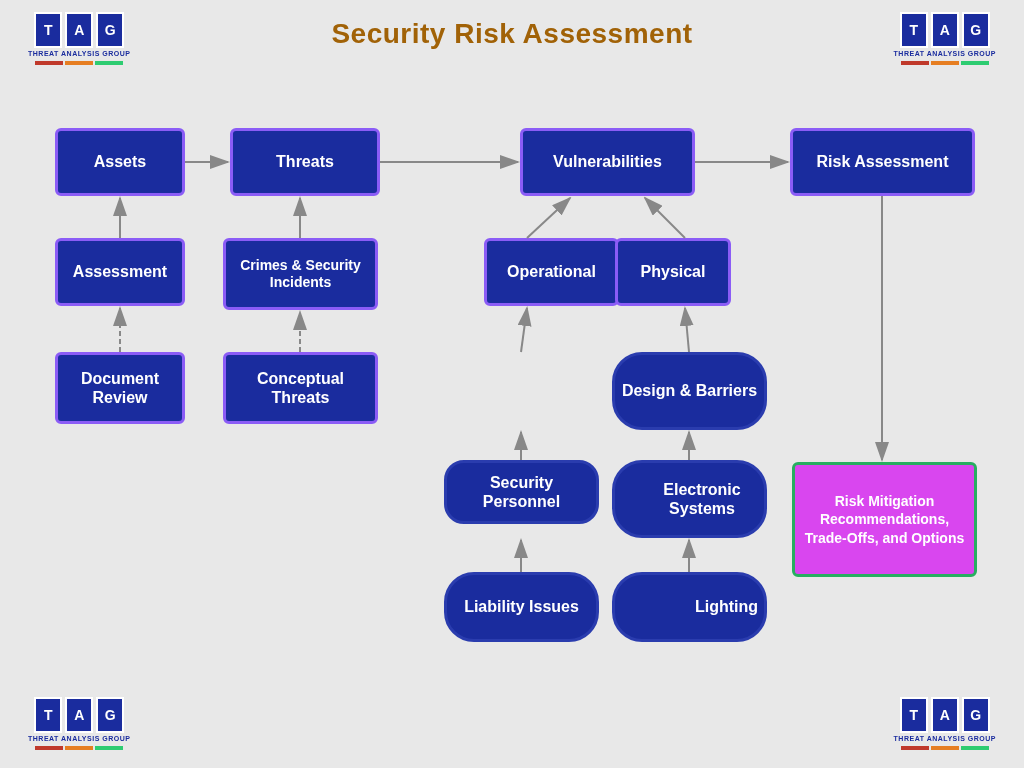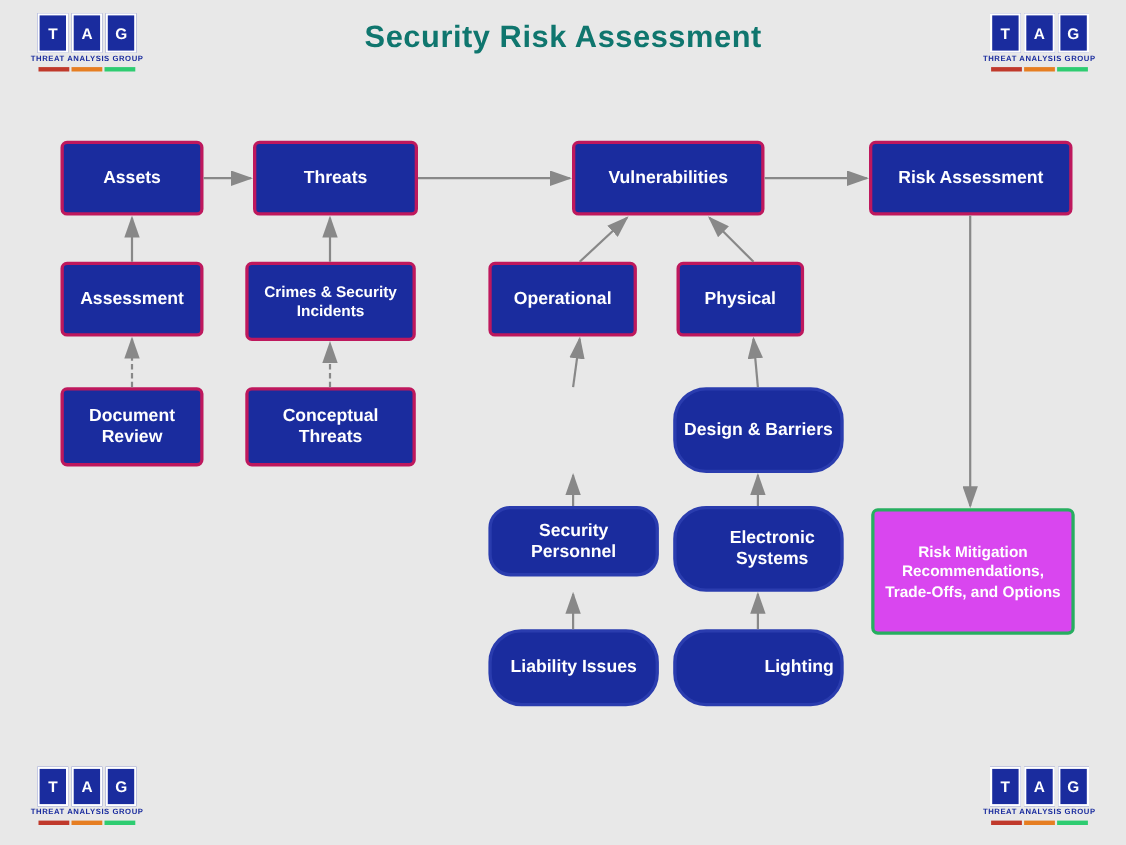--- a/index.html
+++ b/index.html
@@ -14,21 +14,21 @@
     .page {
       width: 1024px;
       height: 768px;
       background: #e8e8e8;
       position: relative;
     }
     .title {
       text-align: center;
       font-size: 28px;
       font-weight: bold;
-      color: #0f766e;
+      color: #a16207;
       padding-top: 18px;
       letter-spacing: 0.5px;
     }
 
     
     .tag-logo {
       display: flex;
       flex-direction: column;
       align-items: center;
       gap: 2px;
@@ -68,21 +68,21 @@
       height: 4px;
     }
     .tag-underline .u1 { background: #c0392b; }
     .tag-underline .u2 { background: #e67e22; }
     .tag-underline .u3 { background: #2ecc71; }
 
     
     .flow-box {
       background: #1a2c9e;
       color: white;
-      border: 3px solid #be185d;
+      border: 3px solid #8b5cf6;
       border-radius: 6px;
       display: flex;
       align-items: center;
       justify-content: center;
       text-align: center;
       font-size: 16px;
       font-weight: bold;
       position: absolute;
       padding: 6px;
       line-height: 1.2;
@@ -212,21 +212,21 @@
   </div>
 
   <div class="flow-box" style="left:55px; top:238px; width:130px; height:68px;">
     <span>Assessment</span>
   </div>
 
   <div class="flow-box" style="left:223px; top:238px; width:155px; height:72px; font-size:14px;">
     <span>Crimes &amp; Security Incidents</span>
   </div>
 
-  <div class="flow-box" style="left:444px; top:238px; width:135px; height:68px;">
+  <div class="flow-box" style="left:484px; top:238px; width:135px; height:68px;">
     <span>Operational</span>
   </div>
 
   <div class="flow-box" style="left:615px; top:238px; width:116px; height:68px;">
     <span>Physical</span>
   </div>
 
   <div class="flow-box" style="left:55px; top:352px; width:130px; height:72px;">
     <span>Document Review</span>
   </div>

